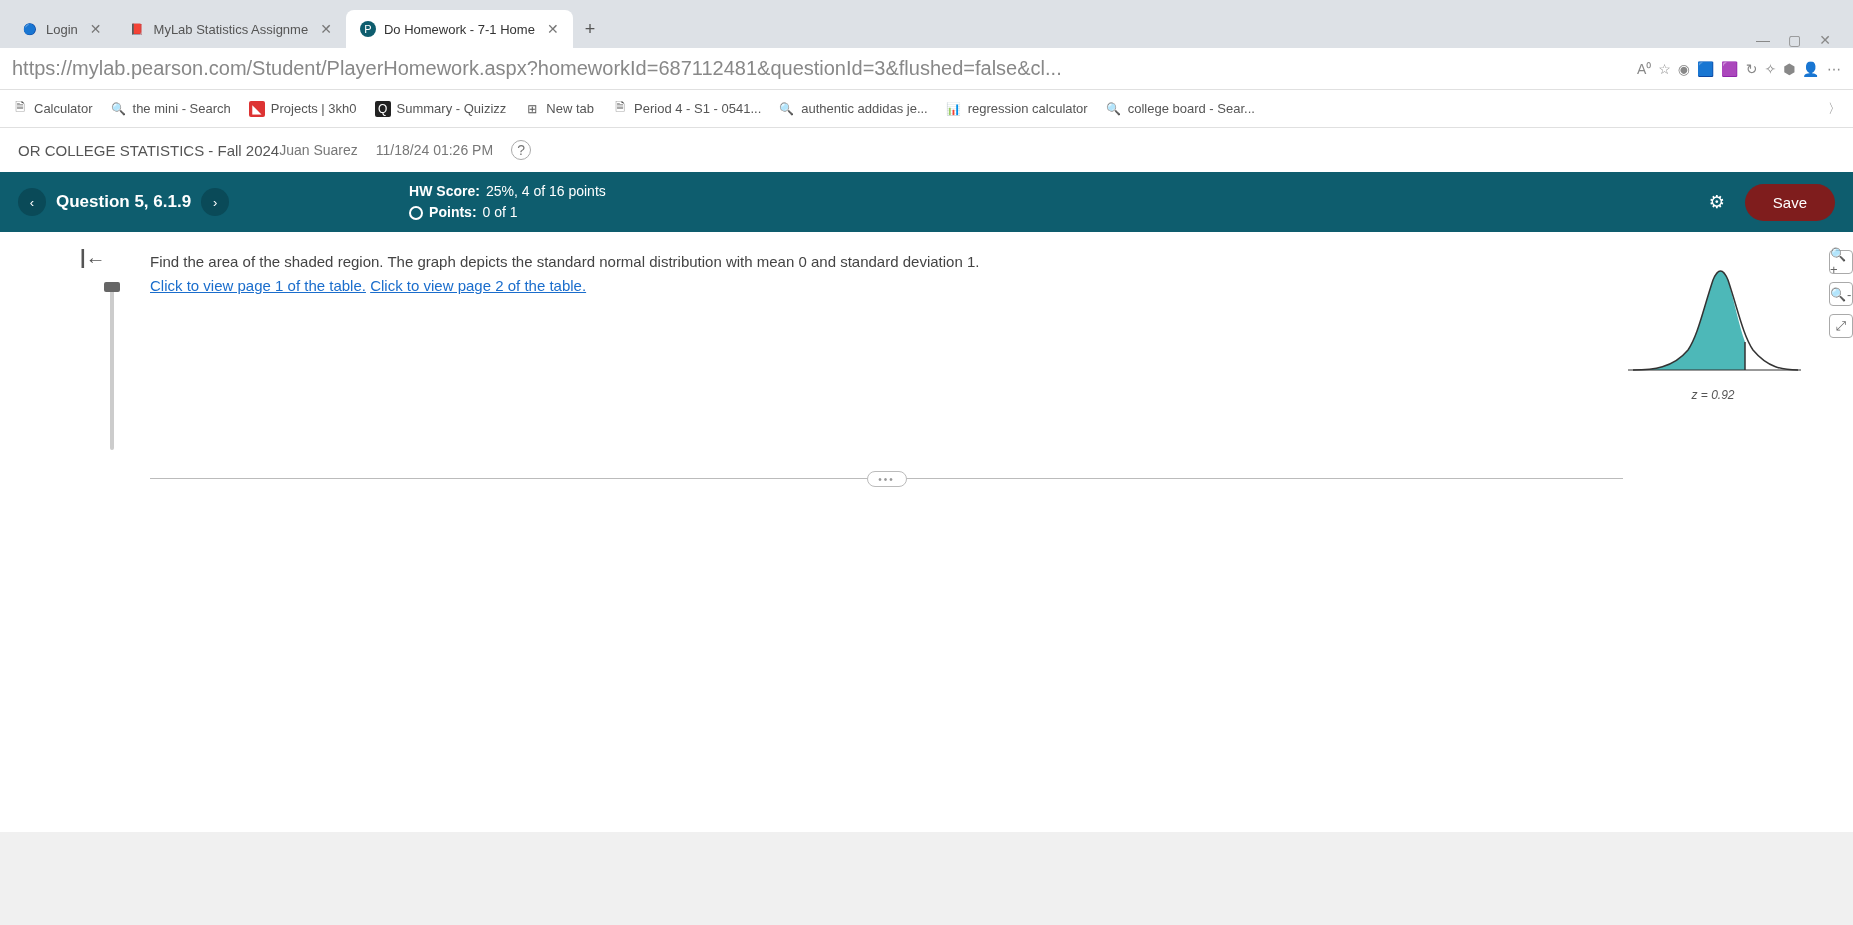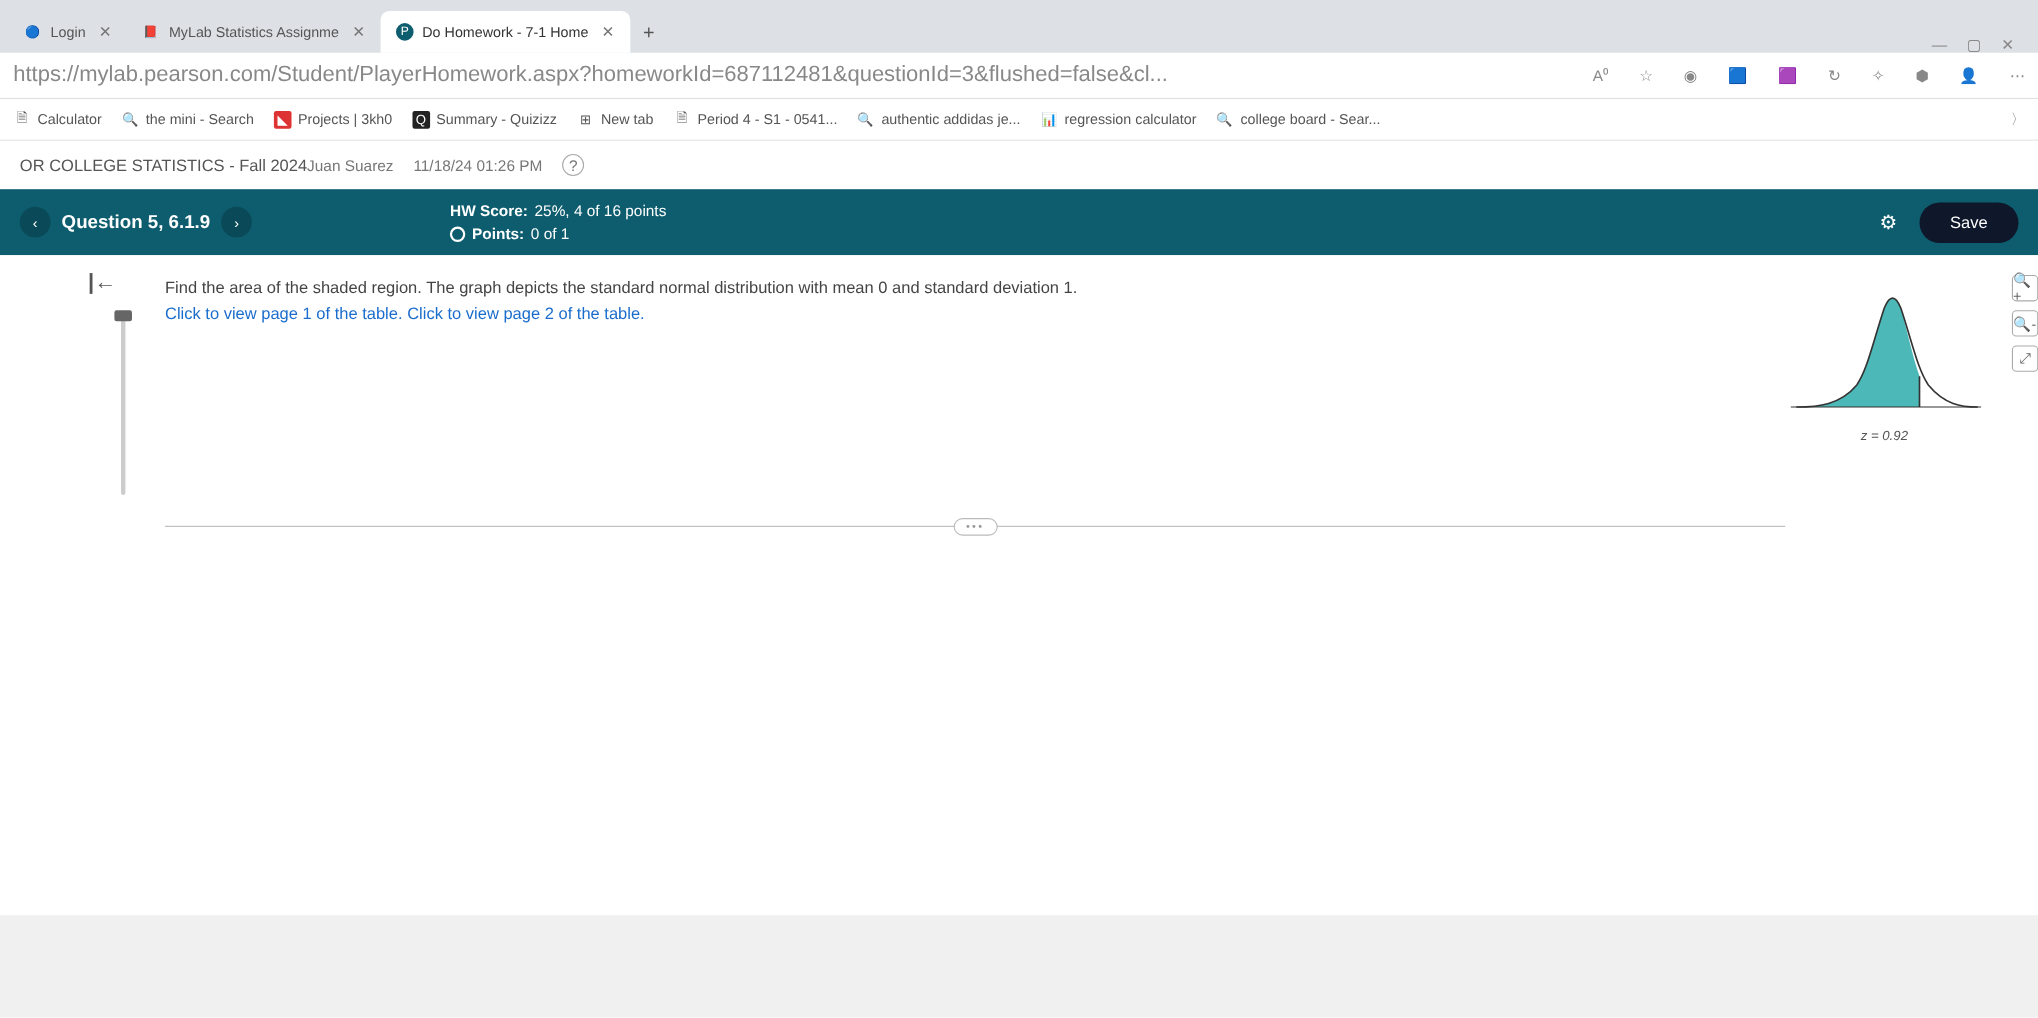--- a/index.html
+++ b/index.html
@@ -9,50 +9,50 @@
 .browser-tabs { background: #dde1e6; height: 48px; display: flex; align-items: flex-end; padding: 0 8px; }
 .tab { display: flex; align-items: center; padding: 8px 14px; height: 38px; border-radius: 8px 8px 0 0; font-size: 13px; color: #555; gap: 8px; max-width: 260px; cursor: pointer; }
 .tab.active { background: #fff; color: #333; }
 .tab .favicon { width: 16px; height: 16px; display: flex; align-items: center; justify-content: center; font-size: 11px; }
 .tab .close { font-size: 14px; color: #777; margin-left: 4px; }
 .new-tab { padding: 8px 12px; font-size: 18px; color: #555; cursor: pointer; }
 .win-controls { margin-left: auto; display: flex; gap: 18px; padding: 0 14px; color: #888; font-size: 14px; }
 
 .addr-bar { background: #fff; height: 42px; display: flex; align-items: center; padding: 0 12px; gap: 12px; border-bottom: 1px solid #e0e0e0; }
 .url { flex: 1; font-size: 20px; color: #888; white-space: nowrap; overflow: hidden; }
-.addr-icons { display: flex; gap: 28px; color: #888; font-size: 14px; align-items: center; margin-left: 48px; }
+.addr-icons { display: flex; gap: 7px; color: #888; font-size: 14px; align-items: center; margin-left: 48px; }
 
 .bookmarks { background: #fff; height: 38px; display: flex; align-items: center; padding: 0 12px; gap: 18px; font-size: 13px; color: #555; border-bottom: 1px solid #e0e0e0; }
 .bookmark { display: flex; align-items: center; gap: 6px; cursor: pointer; white-space: nowrap; }
 .bm-icon { width: 16px; height: 16px; display: inline-flex; align-items: center; justify-content: center; font-size: 12px; }
 
 
 .page-header { background: #fff; height: 44px; display: flex; align-items: center; padding: 0 18px; color: #555; font-size: 15px; justify-content: flex-start; }
 .user-block { display: flex; align-items: center; gap: 18px; font-size: 14px; color: #777; }
 
 .hw-bar { background: #0e5d6e; color: #fff; height: 60px; display: flex; align-items: center; padding: 0 18px; }
 .hw-title { font-size: 18px; font-weight: 500; width: 480px; }
 .q-nav { display: flex; align-items: center; gap: 10px; }
 .nav-btn { width: 28px; height: 28px; border-radius: 50%; background: #0a4a58; display: flex; align-items: center; justify-content: center; font-size: 13px; cursor: pointer; }
 .q-label { font-size: 17px; font-weight: 600; }
 .score-block { margin-left: 180px; font-size: 14px; line-height: 1.5; text-align: right; }
 .score-block .row { display: flex; align-items: center; gap: 6px; }
 .circle-icon { width: 14px; height: 14px; border: 2px solid #fff; border-radius: 50%; display: inline-block; }
 .right-controls { margin-left: auto; display: flex; align-items: center; gap: 20px; }
 .gear { font-size: 18px; cursor: pointer; }
-.save-btn { background: #0f172a; color: #fff; padding: 10px 28px; border-radius: 22px; font-size: 15px; cursor: pointer; border: none; }
+.save-btn { background: #7f1d1d; color: #fff; padding: 10px 28px; border-radius: 22px; font-size: 15px; cursor: pointer; border: none; }
 
 .content { background: #fff; display: flex; padding: 18px 10px 0 60px; position: relative; height: 600px; }
 .collapse-handle { position: absolute; left: 80px; top: 14px; font-size: 20px; color: #555; cursor: pointer; font-weight: bold; }
 .slider-track { position: absolute; left: 110px; top: 58px; width: 4px; height: 160px; background: #ccc; border-radius: 2px; }
 .slider-thumb { position: absolute; left: 104px; top: 50px; width: 16px; height: 10px; background: #666; border-radius: 2px; }
 
 .question-area { margin-left: 90px; flex: 1; }
 .q-text { font-size: 15px; color: #444; line-height: 1.6; }
-.link { color: #1a6dcc; cursor: pointer; }
+.link { color: #1a6dcc; text-decoration: underline; cursor: pointer; }
 .divider { border-top: 1px solid #bbb; margin: 180px 0 40px 0; position: relative; }
 .divider-handle { position: absolute; left: 50%; top: -8px; transform: translateX(-50%); width: 40px; height: 16px; border: 1px solid #bbb; border-radius: 10px; background: #fff; display: flex; align-items: center; justify-content: center; font-size: 10px; color: #999; letter-spacing: 2px; cursor: pointer; }
 
 .answer-area { font-size: 15px; color: #444; line-height: 1.8; }
 .answer-input { width: 24px; height: 22px; border: 1px solid #888; display: inline-block; vertical-align: middle; }
 
 .graph-panel { width: 220px; padding-right: 20px; position: relative; }
 .graph-box { width: 180px; height: 140px; position: relative; font-style: italic; }
 .graph-tools { position: absolute; right: -10px; top: 0; display: flex; flex-direction: column; gap: 8px; }
 .tool { width: 24px; height: 24px; border: 1px solid #aaa; border-radius: 4px; display: flex; align-items: center; justify-content: center; font-size: 13px; color: #666; cursor: pointer; background: #fff; }

